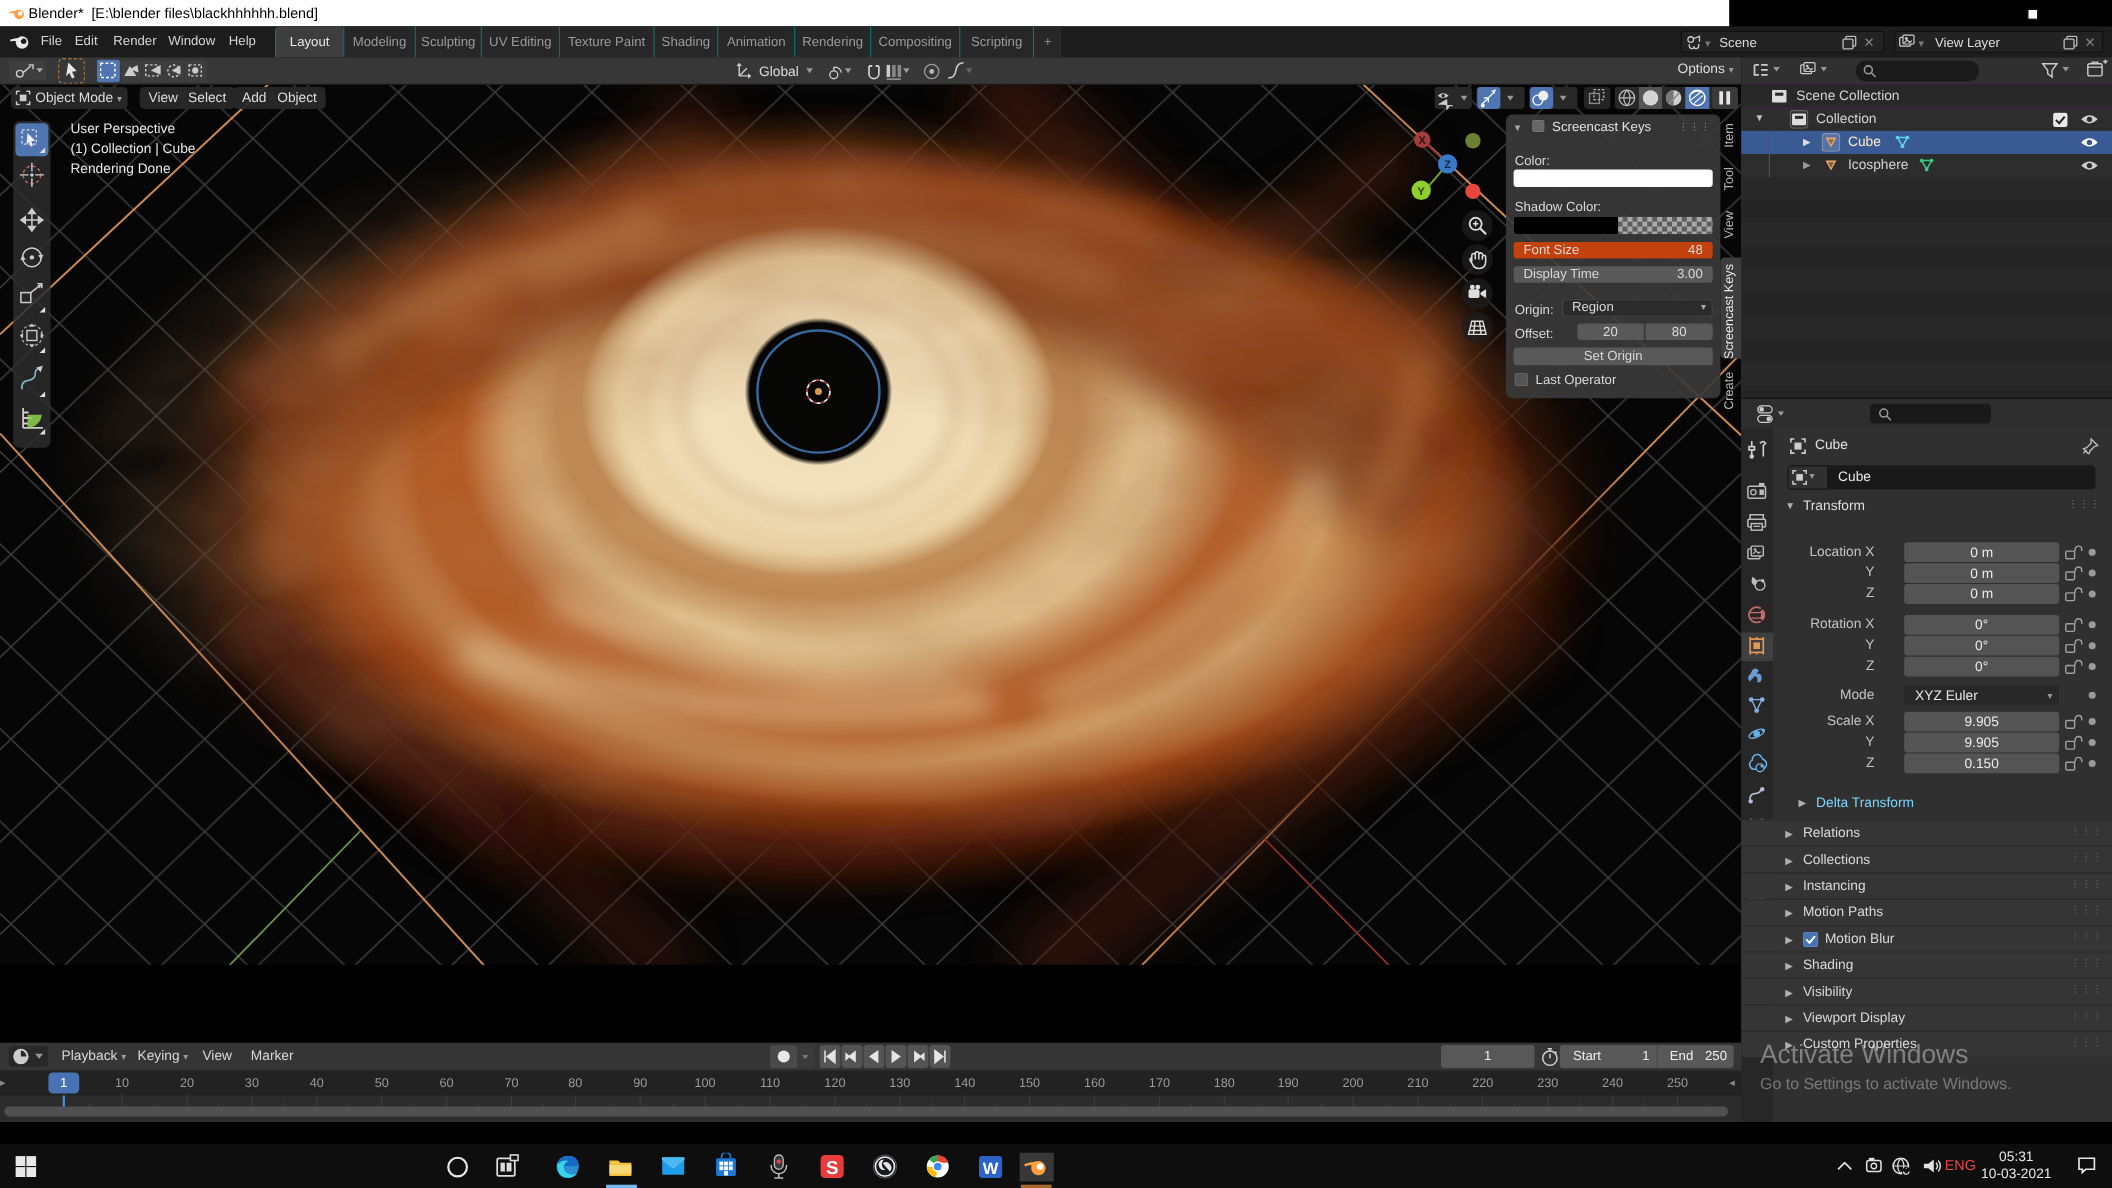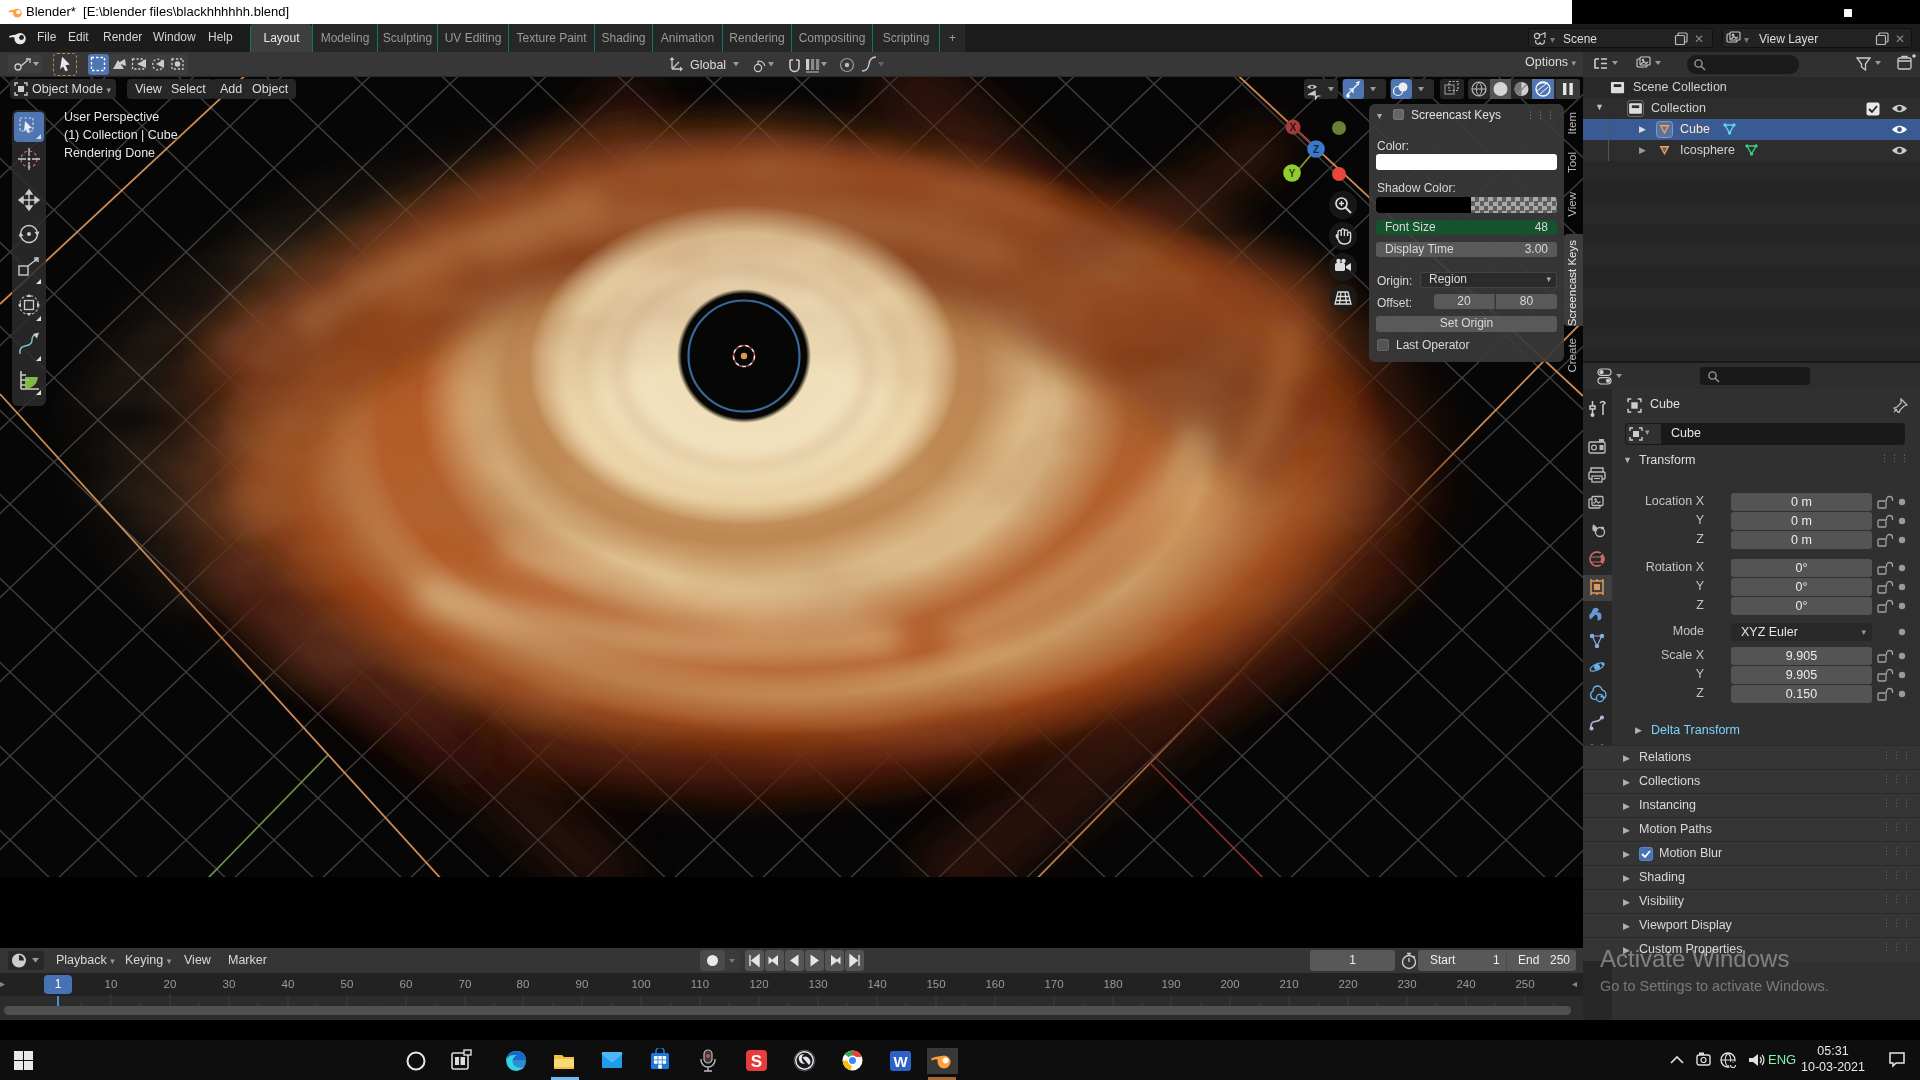--- a/index.html
+++ b/index.html
@@ -519,21 +519,21 @@
       <div style="position:absolute;left:24px;top:5px;width:11px;height:11px;background:#666;border-radius:2px;border:1px solid #777"></div>
       <div style="position:absolute;left:42px;top:4px;color:#e2e2e2">Screencast Keys</div>
       <div style="position:absolute;right:8px;top:6px;color:#888;font-size:9px;letter-spacing:1px">⋮⋮⋮</div>
       <div style="position:absolute;left:8px;top:35px">Color:</div>
       <div style="position:absolute;left:7px;top:50px;width:181px;height:16px;background:#fff;border-radius:3px"></div>
       <div style="position:absolute;left:8px;top:77px">Shadow Color:</div>
       <div style="position:absolute;left:7px;top:93px;width:181px;height:16px;border-radius:3px;background:
         repeating-conic-gradient(#a8a8a8 0% 25%, #5e5e5e 0% 50%) 0 0 / 9px 9px;overflow:hidden">
         <div style="position:absolute;left:0;top:0;width:95px;height:16px;background:#000"></div>
       </div>
-      <div style="position:absolute;left:7px;top:116px;width:181px;height:15px;background:#14532d;border-radius:3px">
+      <div style="position:absolute;left:7px;top:116px;width:181px;height:15px;background:#c2410c;border-radius:3px">
         <span style="position:absolute;left:9px;top:0px">Font Size</span>
           <span style="position:absolute;right:9px;top:0px">48</span>
       </div>
       <div style="position:absolute;left:7px;top:138px;width:181px;height:15px;background:#595959;border-radius:3px">
         <span style="position:absolute;left:9px;top:0px">Display Time</span>
           <span style="position:absolute;right:9px;top:0px">3.00</span>
       </div>
       <div style="position:absolute;left:8px;top:170px">Origin:</div>
       <div style="position:absolute;left:51px;top:168px;width:137px;height:16px;background:#2b2b2b;border-radius:3px;border:1px solid #444">
         <span style="position:absolute;left:8px;top:-1px">Region</span>
@@ -1069,20 +1069,20 @@
           <circle cx="8" cy="8" r="7" fill="none" stroke="#e0e0e0" stroke-width="1.4"></circle>
           <path d="M1 8 h14 M8 1 a10 10 0 0 1 0 14 M8 1 a10 10 0 0 0 0 14" stroke="#e0e0e0" stroke-width="1.1" fill="none"></path>
           <circle cx="13" cy="13" r="4" fill="#0e0e0e"></circle>
           <path d="M10.5 13 a2.5 2.5 0 0 0 5 0 M13 10.5 v-1" stroke="#e0e0e0" stroke-width="1.1" fill="none"></path>
         </g>
       <g transform="translate(80,0)">
           <path d="M1 6 h4 l5 -4 v12 l-5 -4 h-4 Z" fill="#e0e0e0"></path>
           <path d="M12 5 a4.5 4.5 0 0 1 0 6 M14 3 a7.5 7.5 0 0 1 0 10" stroke="#e0e0e0" stroke-width="1.3" fill="none"></path>
         </g>
     </svg>
-    <div style="position:absolute;left:1768px;top:12px;color:#86efac;font-size:13px">ENG</div>
+    <div style="position:absolute;left:1768px;top:12px;color:#ef4444;font-size:13px">ENG</div>
     <div style="position:absolute;left:1798px;top:4px;width:70px;color:#e8e8e8;font-size:12.5px;text-align:center">05:31</div>
     <div style="position:absolute;left:1798px;top:20px;width:70px;color:#e8e8e8;font-size:12.5px;text-align:center">10-03-2021</div>
     <svg class="abs" style="left:1888px;top:11px" width="20" height="18" viewBox="0 0 20 18">
         <path d="M2 2 h14 v10 h-8 l-3 3 v-3 h-3 Z" fill="none" stroke="#e8e8e8" stroke-width="1.5"></path>
       </svg>
   </div>
 </div>
 
 </body></html>

